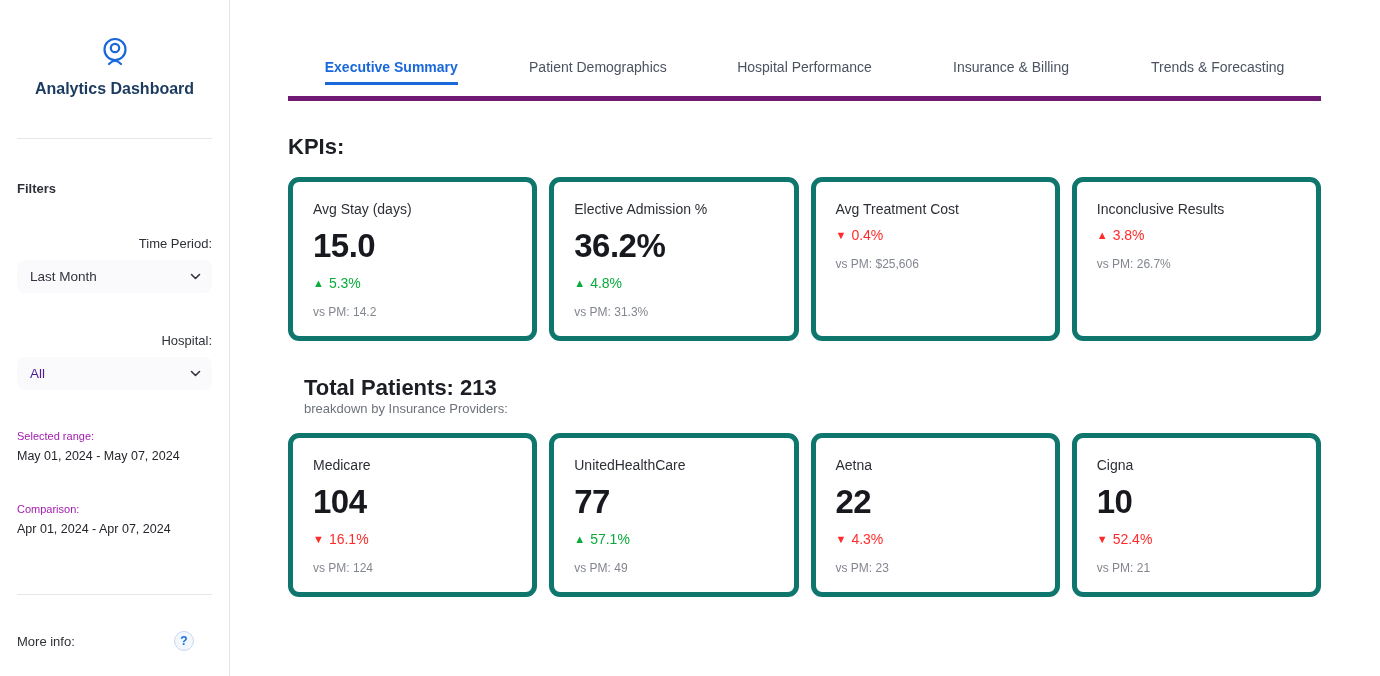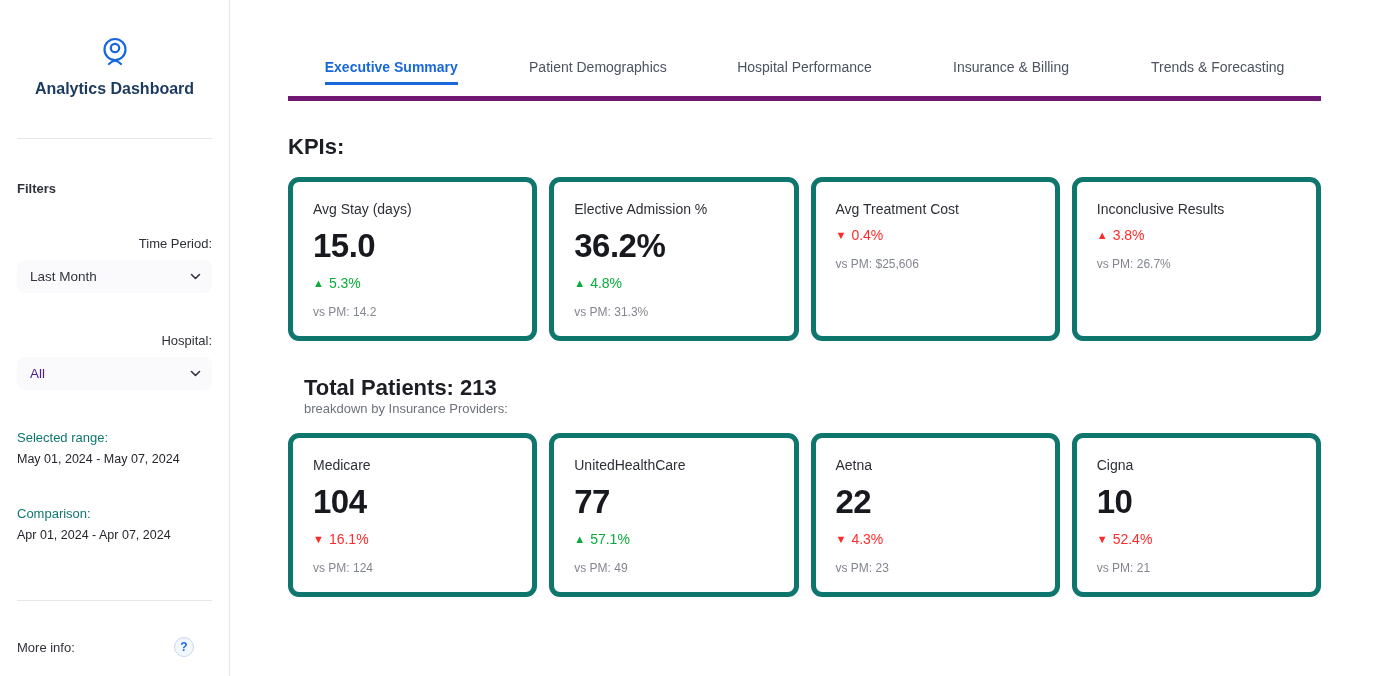--- a/index.html
+++ b/index.html
@@ -26,21 +26,21 @@
   .filters-label { margin-top:42px; font-size:13px; font-weight:700; color:#2f3138; }
   .field-label { margin-top:40px; font-size:13px; color:#2f3138;text-align:right; }
   .select {
     margin-top:9px; height:33px; background:#fafafc; border-radius:8px;
     display:flex; align-items:center; justify-content:space-between;
     padding:0 10px 0 13px; cursor:pointer;gap:12px;
   }
   .select-value { font-size:13.5px; color:#31333f; }
   .select-value.muted { color:#4c1d95; }
   .chevron { flex:0 0 auto; }
-  .meta-label { margin-top:40px; font-size:13px; color:#0f766e; }
+  .meta-label { margin-top:40px; font-size:11px; color:#a21caf; }
   .meta-value { margin-top:7px; font-size:12.5px; color:#24262c; }
   .divider-bottom { margin-top:58px; }
   .more-info-row { margin-top:36px; display:flex; align-items:center; }
   .more-info-label { font-size:13px; color:#2f3138; }
   .help-btn {
     margin-left:99px; width:20px; height:20px; border-radius:50%;
     border:1px solid #c9d8ee; background:#f2f7fe; color:#1868db;
     font-size:12px; font-weight:700; font-family:inherit;
     display:flex; align-items:center; justify-content:center;
     cursor:pointer; padding:0; line-height:1;

